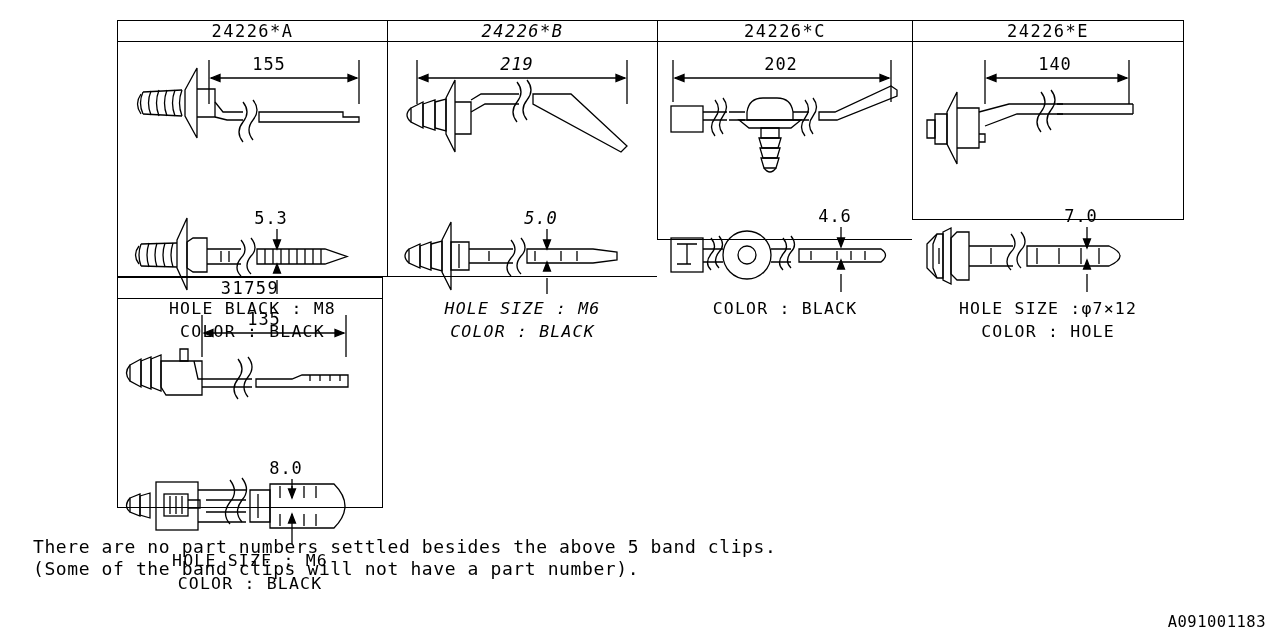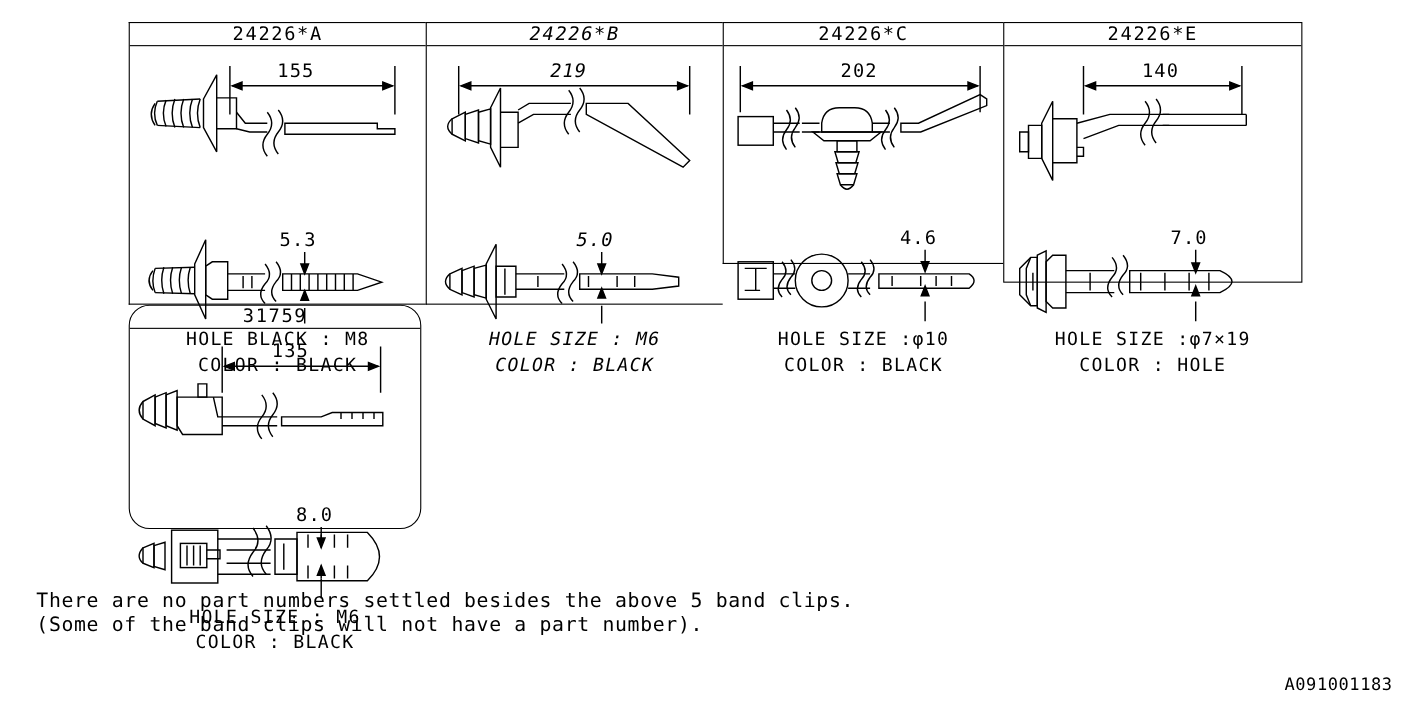--- a/index.html
+++ b/index.html
@@ -265,27 +265,26 @@
             <path d="M112 47 L132 47 M112 60 L132 60"></path>
             <path d="M124 36 q7 9 0 16 q-7 9 0 16"></path>
             <path d="M132 34 q7 9 0 16 q-7 9 0 16"></path>
             <path d="M140 47 L222 47 q9 6 0 13 L140 60 Z"></path>
             <line x1="152" y1="49" x2="152" y2="58"></line>
             <line x1="178" y1="49" x2="178" y2="58"></line>
             <line x1="192" y1="49" x2="192" y2="58"></line>
             <line x1="206" y1="49" x2="206" y2="58"></line>
           </svg>
           <div class="specs">
-            <div>HOLE SIZE :φ10</div>
             <div>COLOR : BLACK</div>
           </div>
         </div>
       </div>
 
-      <div class="cell endcap" style="width:272px;height:237px;">
+      <div class="cell endcap" style="width:272px;height:200px;">
         <div class="cellhead">24226*E</div>
         <div class="cellbody">
           <svg class="drawing" width="270" height="160" viewBox="0 0 270 160" fill="none" stroke="#000" stroke-width="1.3">
             <text x="142" y="28" font-size="17" fill="#000" stroke="none" text-anchor="middle" letter-spacing="1">140</text>
             <line x1="72" y1="18" x2="72" y2="62"></line>
             <line x1="216" y1="18" x2="216" y2="62"></line>
             <line x1="74" y1="36" x2="214" y2="36"></line>
             <path d="M74 36 L83 32.5 L83 39.5 Z" fill="#000"></path>
             <path d="M214 36 L205 32.5 L205 39.5 Z" fill="#000"></path>
 
@@ -327,29 +326,29 @@
             <path d="M98 32 q8 10 0 18 q-8 10 0 18"></path>
             <path d="M108 30 q8 10 0 18 q-8 10 0 18"></path>
 
             <path d="M114 44 L196 44 q22 10 0 20 L114 64 Z"></path>
             <line x1="124" y1="46" x2="124" y2="62"></line>
             <line x1="146" y1="46" x2="146" y2="62"></line>
             <line x1="168" y1="46" x2="168" y2="62"></line>
             <line x1="186" y1="46" x2="186" y2="62"></line>
           </svg>
           <div class="specs">
-            <div>HOLE SIZE :φ7×19</div>
+            <div>HOLE SIZE :φ7×12</div>
             <div>COLOR : HOLE</div>
           </div>
         </div>
       </div>
     </div>
 
     <div class="row r2">
-      <div class="cell endcap" style="width:266px;height:204px;border-radius:19px;">
+      <div class="cell endcap" style="width:266px;height:231px;">
         <div class="cellhead">31759</div>
         <div class="cellbody">
           <svg class="drawing" width="264" height="155" viewBox="0 0 264 155" fill="none" stroke="#000" stroke-width="1.3">
             <text x="146" y="26" font-size="17" fill="#000" stroke="none" text-anchor="middle" letter-spacing="1">135</text>
             <line x1="84" y1="16" x2="84" y2="58"></line>
             <line x1="228" y1="16" x2="228" y2="58"></line>
             <line x1="86" y1="34" x2="226" y2="34"></line>
             <path d="M86 34 L95 30.5 L95 37.5 Z" fill="#000"></path>
             <path d="M226 34 L217 30.5 L217 37.5 Z" fill="#000"></path>
 

